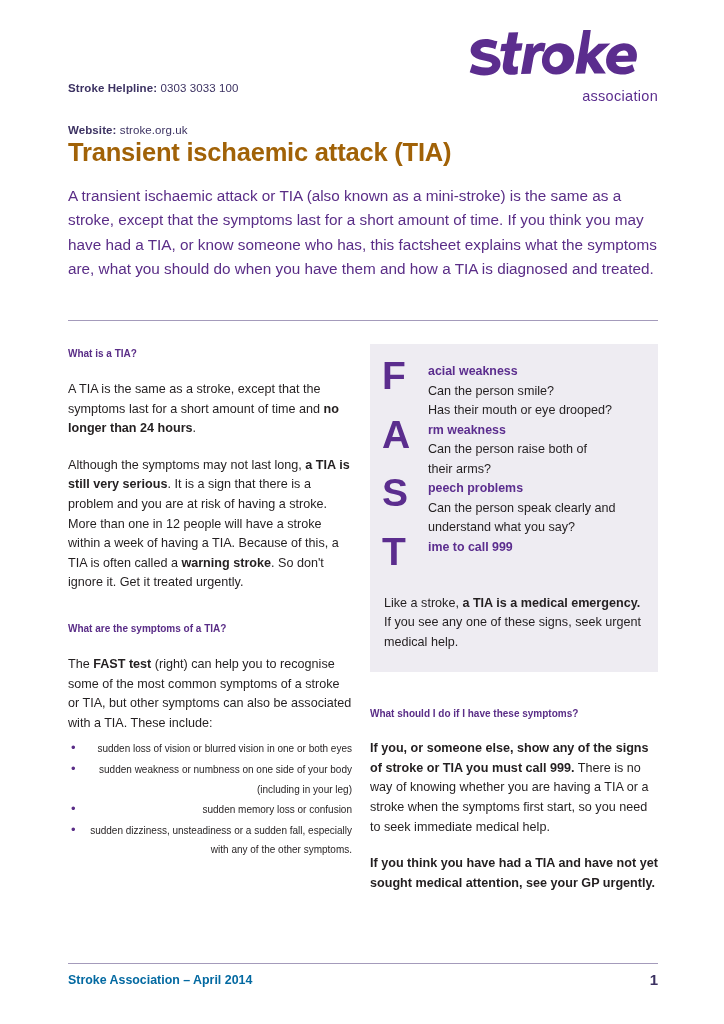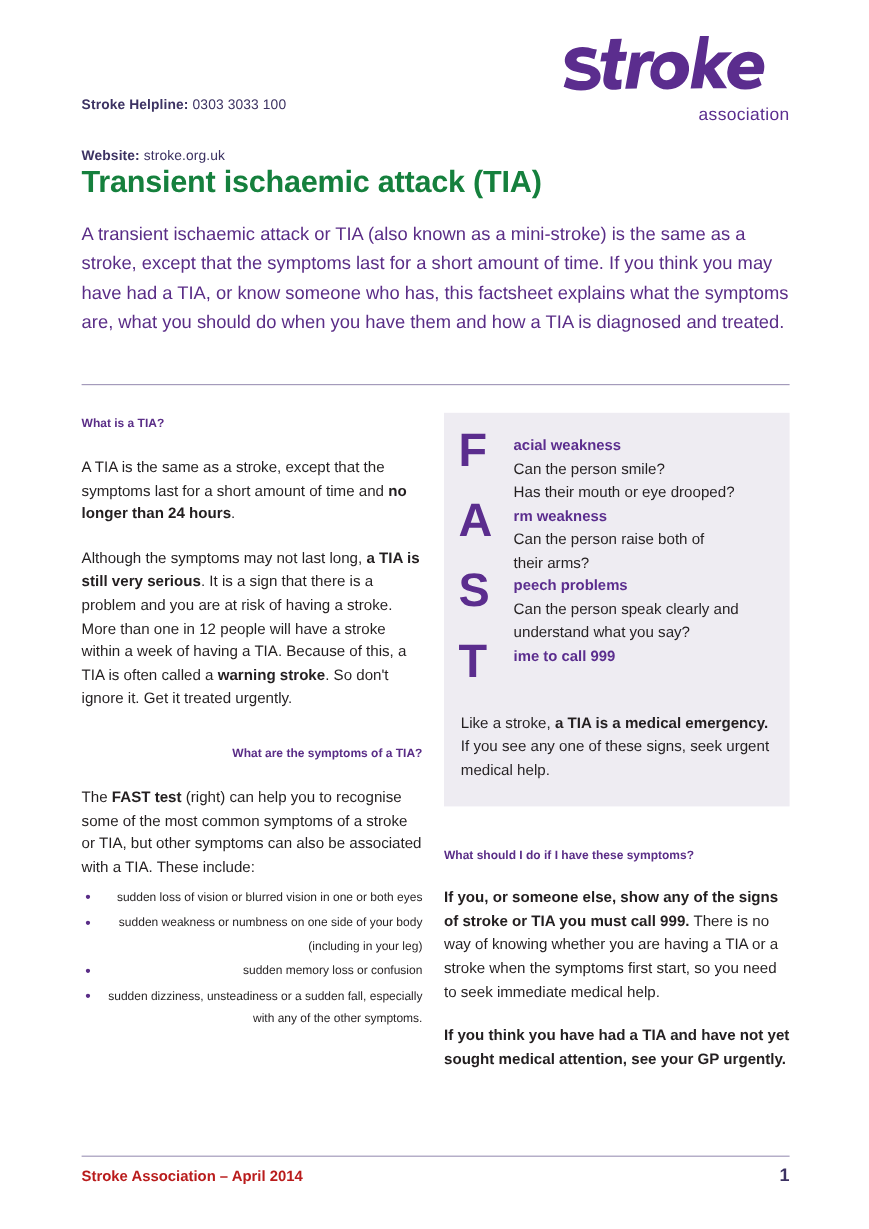--- a/index.html
+++ b/index.html
@@ -74,21 +74,21 @@
   }
 
   
   .doc-title {
     position: absolute;
     left: 68px;
     top: 138px;
     width: 600px;
     font-size: 25.5px;
     font-weight: bold;
-    color: #15803d;
+    color: #a16207;
     letter-spacing: -0.2px;
     margin: 0;
   }
   .intro {
     position: absolute;
     left: 68px;
     top: 184px;
     width: 596px;
     font-size: 15.3px;
     line-height: 24.3px;
@@ -222,21 +222,21 @@
     left: 68px;
     top: 973px;
     width: 590px;
     height: 22px;
   }
   .footer-text {
     position: absolute;
     left: 0;
     top: 0;
     font-size: 12.4px;
-    color: #b91c1c;
+    color: #0369a1;
     font-weight: bold;
   }
   .footer-page {
     position: absolute;
     right: 0;
     top: -2px;
     font-size: 15px;
     font-weight: bold;
     color: #3c3262;
   }
@@ -291,21 +291,21 @@
     <h2 class="sec-head">What is a TIA?</h2>
 
     <p class="body">
       <span>A TIA is the same as a stroke, except that the symptoms last for a short amount of time and </span><span class="b">no longer than 24 hours</span><span>.</span>
     </p>
 
     <p class="body">
       <span>Although the symptoms may not last long, </span><span class="b">a TIA is still very serious</span><span>. It is a sign that there is a problem and you are at risk of having a stroke. More than one in 12 people will have a stroke within a week of having a TIA. Because of this, a TIA is often called a </span><span class="b">warning stroke</span><span>. So don't ignore it. Get it treated urgently.</span>
     </p>
 
-    <h2 class="sec-head" style="margin-top:26px;text-align:right;">What are the symptoms of a TIA?</h2>
+    <h2 class="sec-head" style="margin-top:26px;">What are the symptoms of a TIA?</h2>
 
     <p class="body" style="margin-bottom:6px;">
       <span>The </span><span class="b">FAST test</span><span> (right) can help you to recognise some of the most common symptoms of a stroke or TIA, but other symptoms can also be associated with a TIA. These include:</span>
     </p>
 
     <ul class="symptoms">
       <li>sudden loss of vision or blurred vision in one or both eyes</li>
       <li>sudden weakness or numbness on one side of your body (including in your leg)</li>
       <li>sudden memory loss or confusion</li>
       <li>sudden dizziness, unsteadiness or a sudden fall, especially with any of the other symptoms.</li>

